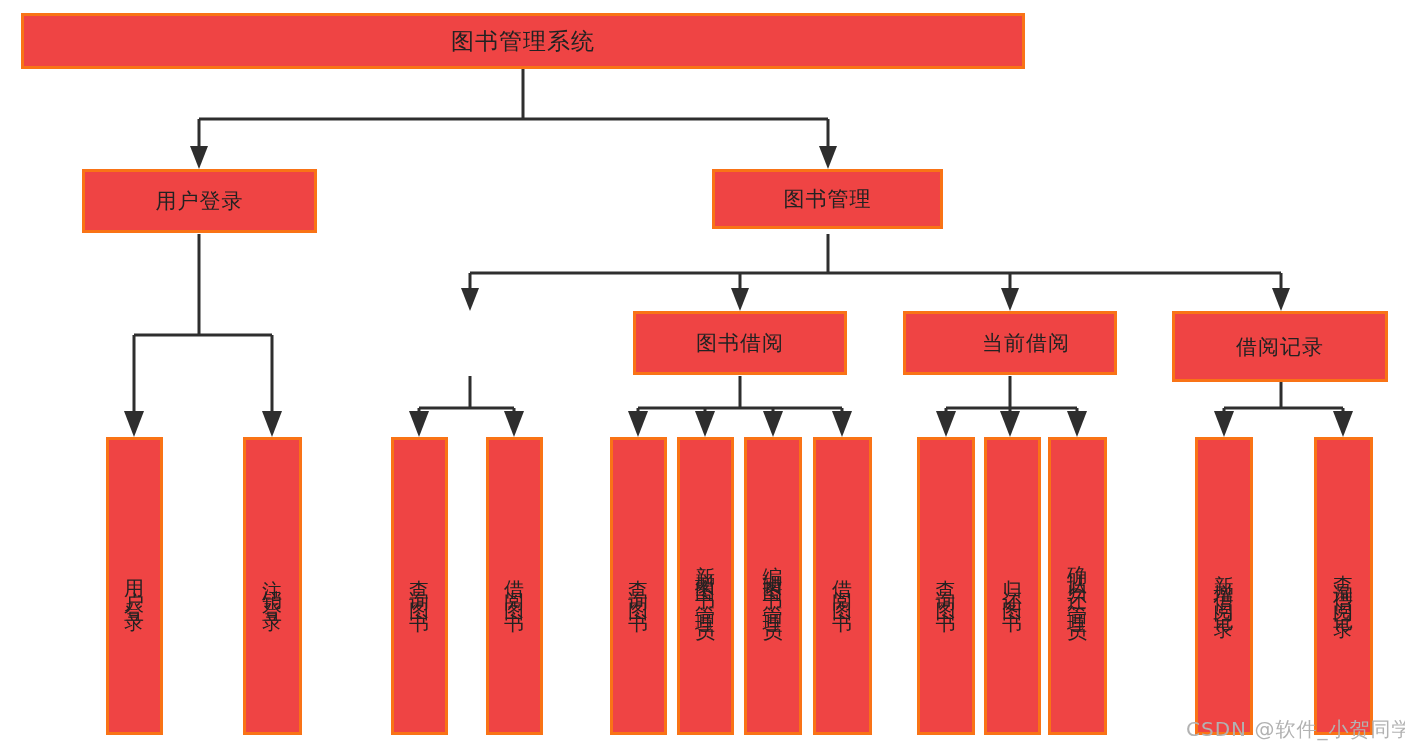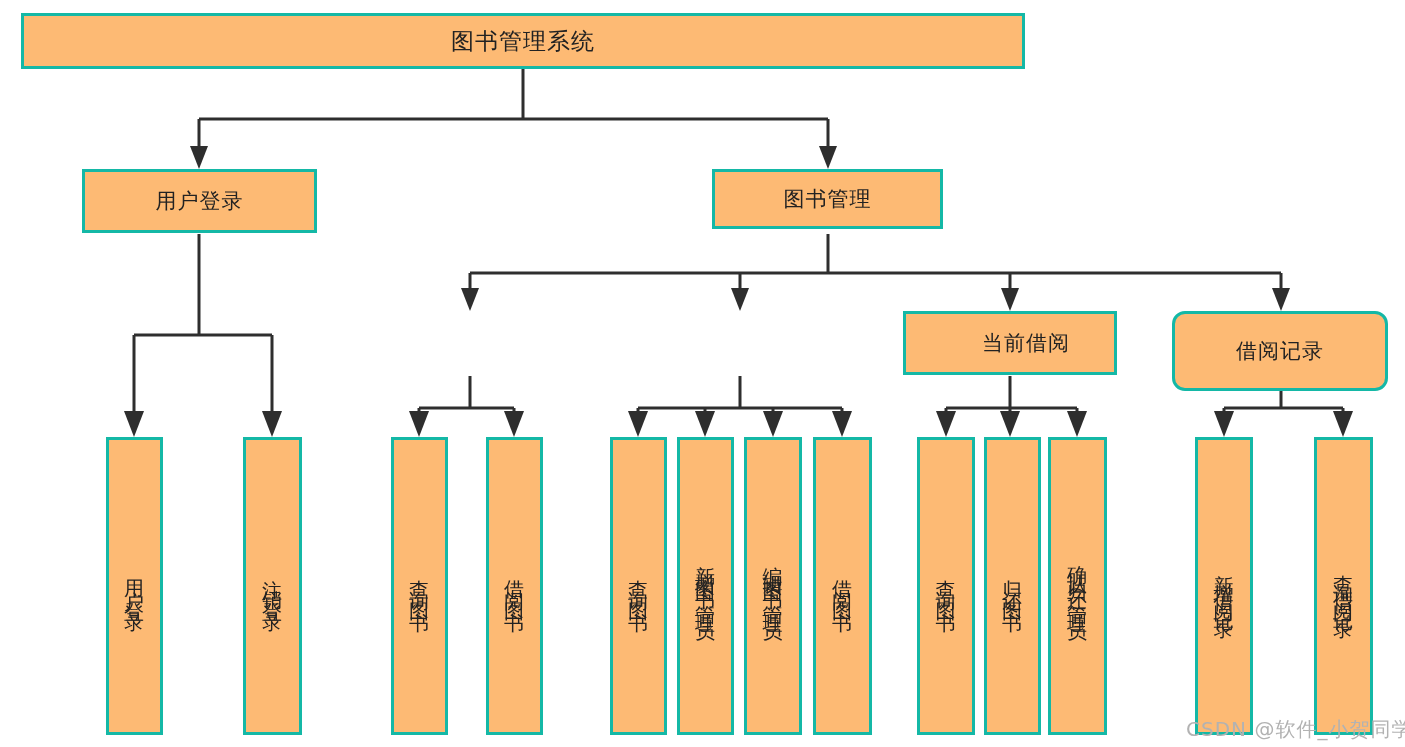--- a/index.html
+++ b/index.html
@@ -4,22 +4,22 @@
 <style>
   html,body{margin:0;padding:0;background:#ffffff;}
   .stage{
     position:relative;width:1405px;height:747px;background:#ffffff;overflow:hidden;
     font-family:"DejaVu Sans","Liberation Sans",sans-serif;color:#222222;
   }
   .connectors{position:absolute;left:0;top:0;width:1405px;height:747px;}
   .connectors path{stroke:#2e2e2e;stroke-width:3;fill:none;}
   .connectors path.arr{fill:#2e2e2e;stroke:none;}
   .node{
-    position:absolute;box-sizing:border-box;background:#fdba74;
-    border:3px solid #14b8a6;display:flex;align-items:center;justify-content:center;
+    position:absolute;box-sizing:border-box;background:#ef4444;
+    border:3px solid #f97316;display:flex;align-items:center;justify-content:center;
     text-align:center;
   }
   .root-node{font-size:23px;letter-spacing:1px;}
   .h-node{font-size:21px;letter-spacing:1px;}
   .v-node{font-size:20px;}
   .v-node .vlabel{
     writing-mode:vertical-rl;text-orientation:mixed;
     letter-spacing:11px;line-height:1;white-space:nowrap;
   }
   .watermark{
@@ -86,24 +86,27 @@
     <span>图书管理系统</span>
   </div>
 
   <div class="node h-node" style="left:82px;top:169px;width:235px;height:64px;">
     <span>用户登录</span>
   </div>
   <div class="node h-node" style="left:712px;top:169px;width:231px;height:60px;">
     <span>图书管理</span>
   </div>
 
+  <div class="node h-node" style="left:633px;top:311px;width:214px;height:64px;">
+    <span>图书借阅</span>
+  </div>
   <div class="node h-node" style="left:903px;top:311px;width:214px;height:64px;padding-left:32px;">
     <span>当前借阅</span>
   </div>
-  <div class="node h-node" style="left:1172px;top:311px;width:216px;height:80px;border-radius:13px;">
+  <div class="node h-node" style="left:1172px;top:311px;width:216px;height:71px;">
     <span>借阅记录</span>
   </div>
 
   <div class="node v-node" style="left:106px;top:437px;width:57px;height:298px;">
     <span class="vlabel">用户登录</span>
   </div>
   <div class="node v-node" style="left:243px;top:437px;width:59px;height:298px;">
     <span class="vlabel">注销登录</span>
   </div>
 

